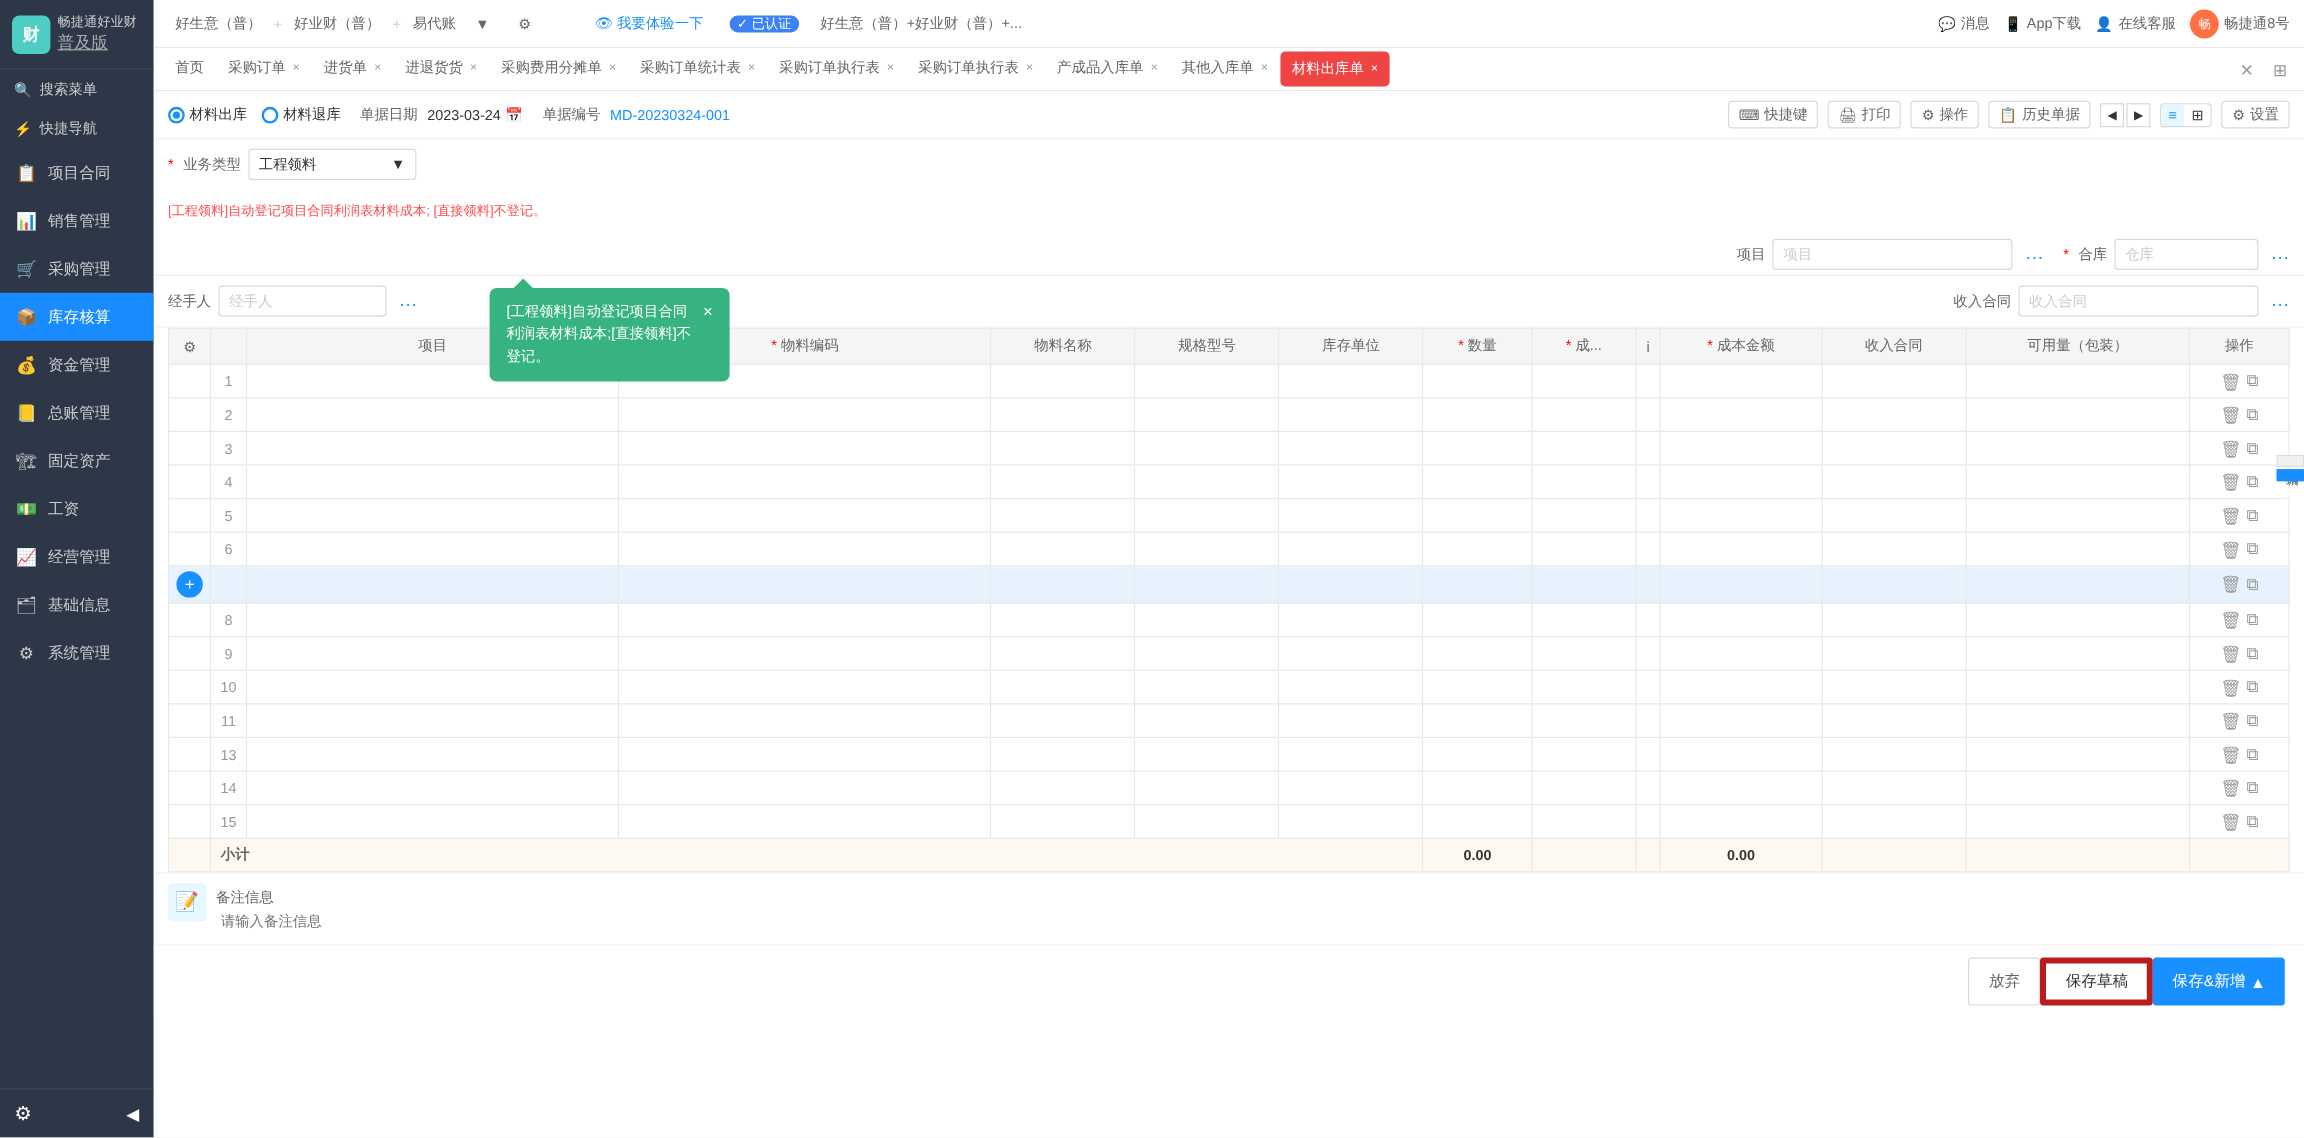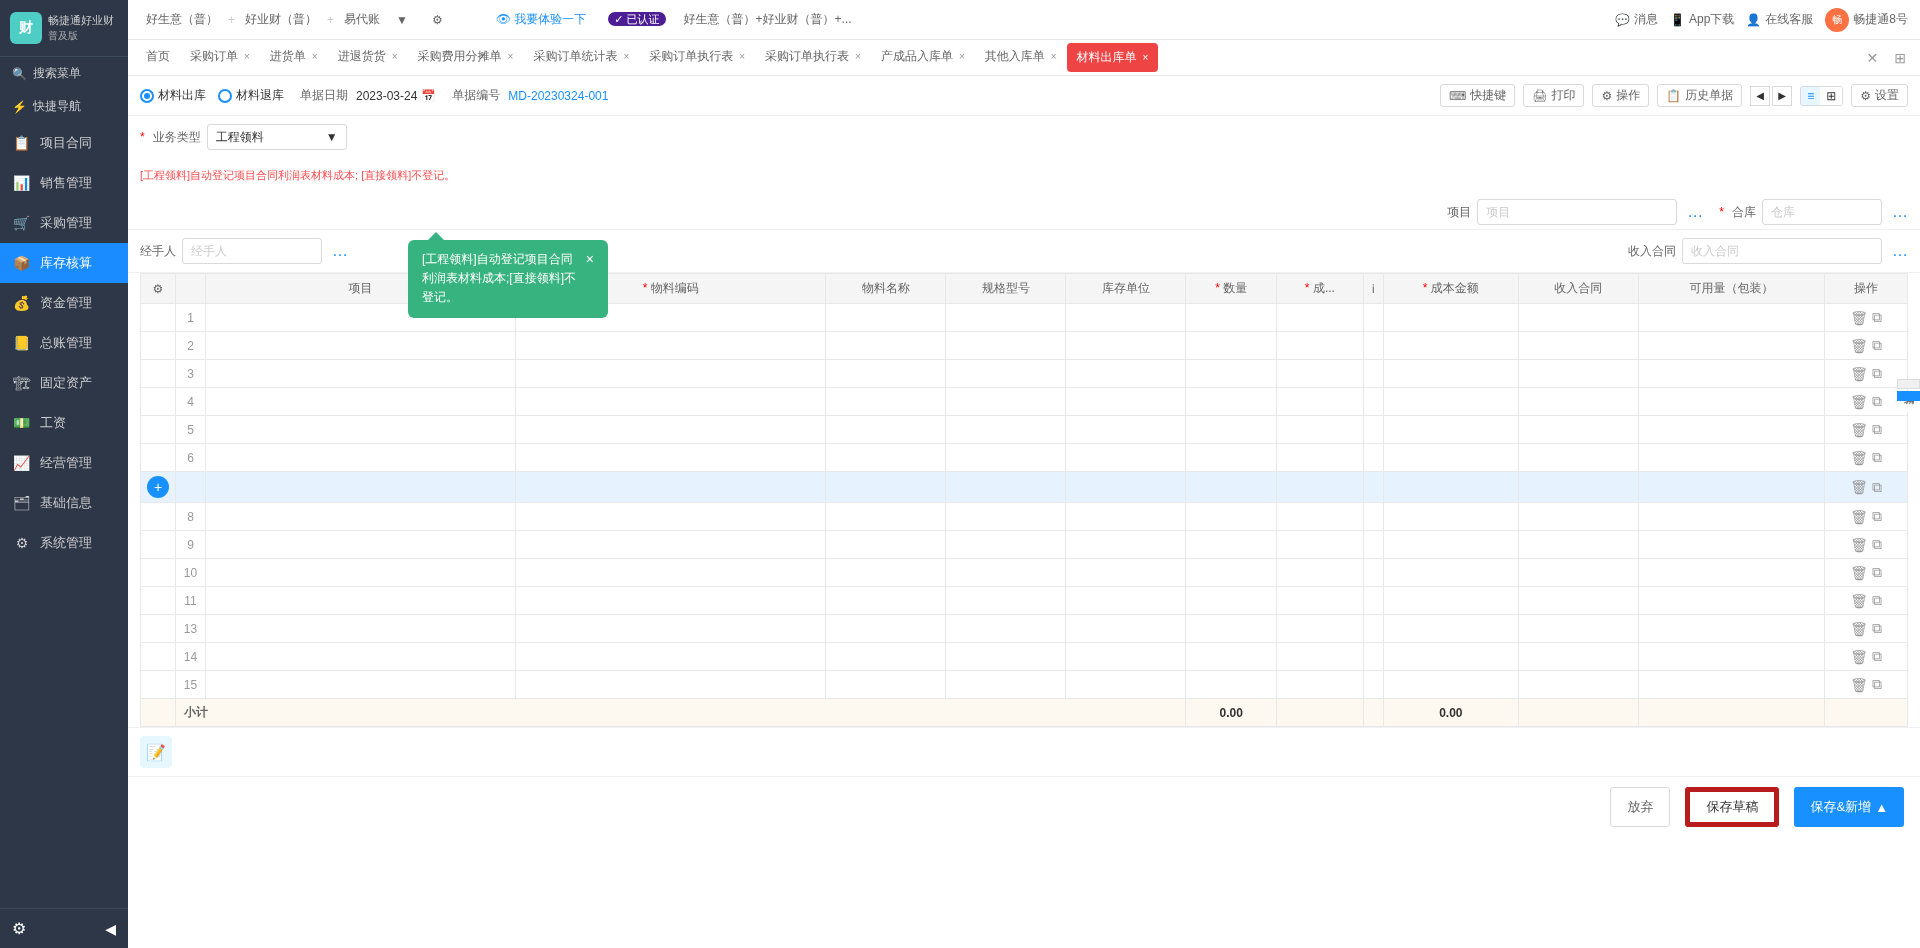--- a/index.html
+++ b/index.html
@@ -6,21 +6,21 @@
     body { font-family: 'Microsoft YaHei', Arial, sans-serif; font-size: 12px; background: #f0f2f5; color: #333; overflow: hidden; height: 948px; }
     
     
     .app-container { display: flex; height: 948px; }
     
     
     .sidebar { width: 128px; background: #2d3748; color: #fff; display: flex; flex-direction: column; flex-shrink: 0; }
     .sidebar-logo { padding: 12px 10px; display: flex; align-items: center; gap: 6px; border-bottom: 1px solid #3d4a5c; }
     .sidebar-logo-icon { width: 32px; height: 32px; background: #4ecdc4; border-radius: 6px; display: flex; align-items: center; justify-content: center; font-size: 14px; font-weight: bold; color: white; }
     .sidebar-logo-text { font-size: 11px; color: #ccc; line-height: 1.4; }
-    .sidebar-logo-edition { font-size: 10px; color: #aaa; }
+    .sidebar-logo-edition { font-size: 14px; color: #aaa; text-decoration: underline; }
     .sidebar-search { display: flex; align-items: center; gap: 6px; padding: 8px 12px; cursor: pointer; color: #ccc; font-size: 12px; }
     .sidebar-nav { display: flex; align-items: center; gap: 6px; padding: 8px 12px; cursor: pointer; color: #ccc; font-size: 12px; }
     .sidebar-menu-item { display: flex; align-items: center; gap: 8px; padding: 10px 12px; cursor: pointer; color: #ccc; font-size: 13px; }
     .sidebar-menu-item.active { background: #1a8cff; color: #fff; }
     .sidebar-menu-icon { width: 20px; height: 20px; display: flex; align-items: center; justify-content: center; font-size: 14px; }
     .sidebar-bottom { margin-top: auto; display: flex; align-items: center; justify-content: space-between; padding: 10px 12px; border-top: 1px solid #3d4a5c; }
     
     
     .main-content { flex: 1; display: flex; flex-direction: column; overflow: hidden; }
     
@@ -90,30 +90,30 @@
     .active-row td { background: #e6f3ff; }
     
     
     .settings-col { width: 30px; text-align: center; }
     .notes-section { padding: 8px 12px; border-top: 1px solid #f0f0f0; display: flex; align-items: flex-start; gap: 8px; }
     .notes-icon { width: 32px; height: 32px; background: #e6f7ff; border-radius: 4px; display: flex; align-items: center; justify-content: center; color: #1890ff; font-size: 16px; }
     .notes-label { color: #666; font-size: 12px; margin-top: 4px; }
     .notes-input { flex: 1; border: none; outline: none; font-size: 12px; color: #999; padding: 4px; }
     
     
-    .action-bar { padding: 10px 16px; display: flex; justify-content: flex-end; gap: 15px; background: #fff; border-top: 1px solid #f0f0f0; }
+    .action-bar { padding: 10px 16px; display: flex; justify-content: flex-end; gap: 0; background: #fff; border-top: 1px solid #f0f0f0; }
     .btn-discard { padding: 6px 16px; border: 1px solid #d9d9d9; border-radius: 3px; background: #fff; cursor: pointer; font-size: 13px; color: #666; }
     .btn-save-draft { padding: 6px 16px; border: 5px solid #b91c1c; border-radius: 3px; background: #fff; cursor: pointer; font-size: 13px; color: #333; }
     .btn-save-new { padding: 6px 16px; border-radius: 3px; background: #1890ff; color: #fff; border: none; cursor: pointer; font-size: 13px; display: flex; align-items: center; gap: 4px; }
     
     
     .inline-input { border: none; outline: none; background: transparent; width: 100%; font-size: 12px; }
     
     
-    .verified-badge { background: #4c1d95; color: white; padding: 1px 6px; border-radius: 10px; font-size: 11px; }
+    .verified-badge { background: #3b82f6; color: white; padding: 1px 6px; border-radius: 10px; font-size: 11px; }
     
     
     .page-content::-webkit-scrollbar { width: 6px; }
     .page-content::-webkit-scrollbar-thumb { background: #ccc; border-radius: 3px; }
   </style>
 </head>
 <body>
 
 <div class="app-container">
 
@@ -713,20 +713,24 @@
               <td></td>
               <td></td>
               <td></td>
             </tr>
           </tbody>
         </table>
       </div>
 
       <div class="notes-section">
         <div class="notes-icon">📝</div>
+        <div>
+          <div class="notes-label">备注信息</div>
+          <input class="notes-input" style="width: 600px;" placeholder="请输入备注信息">
+        </div>
       </div>
 
       <div class="action-bar">
         <button class="btn-discard">放弃</button>
         <button class="btn-save-draft">保存草稿</button>
         <button class="btn-save-new">
           <span>保存&amp;新增</span>
           <span>▲</span>
         </button>
       </div>

